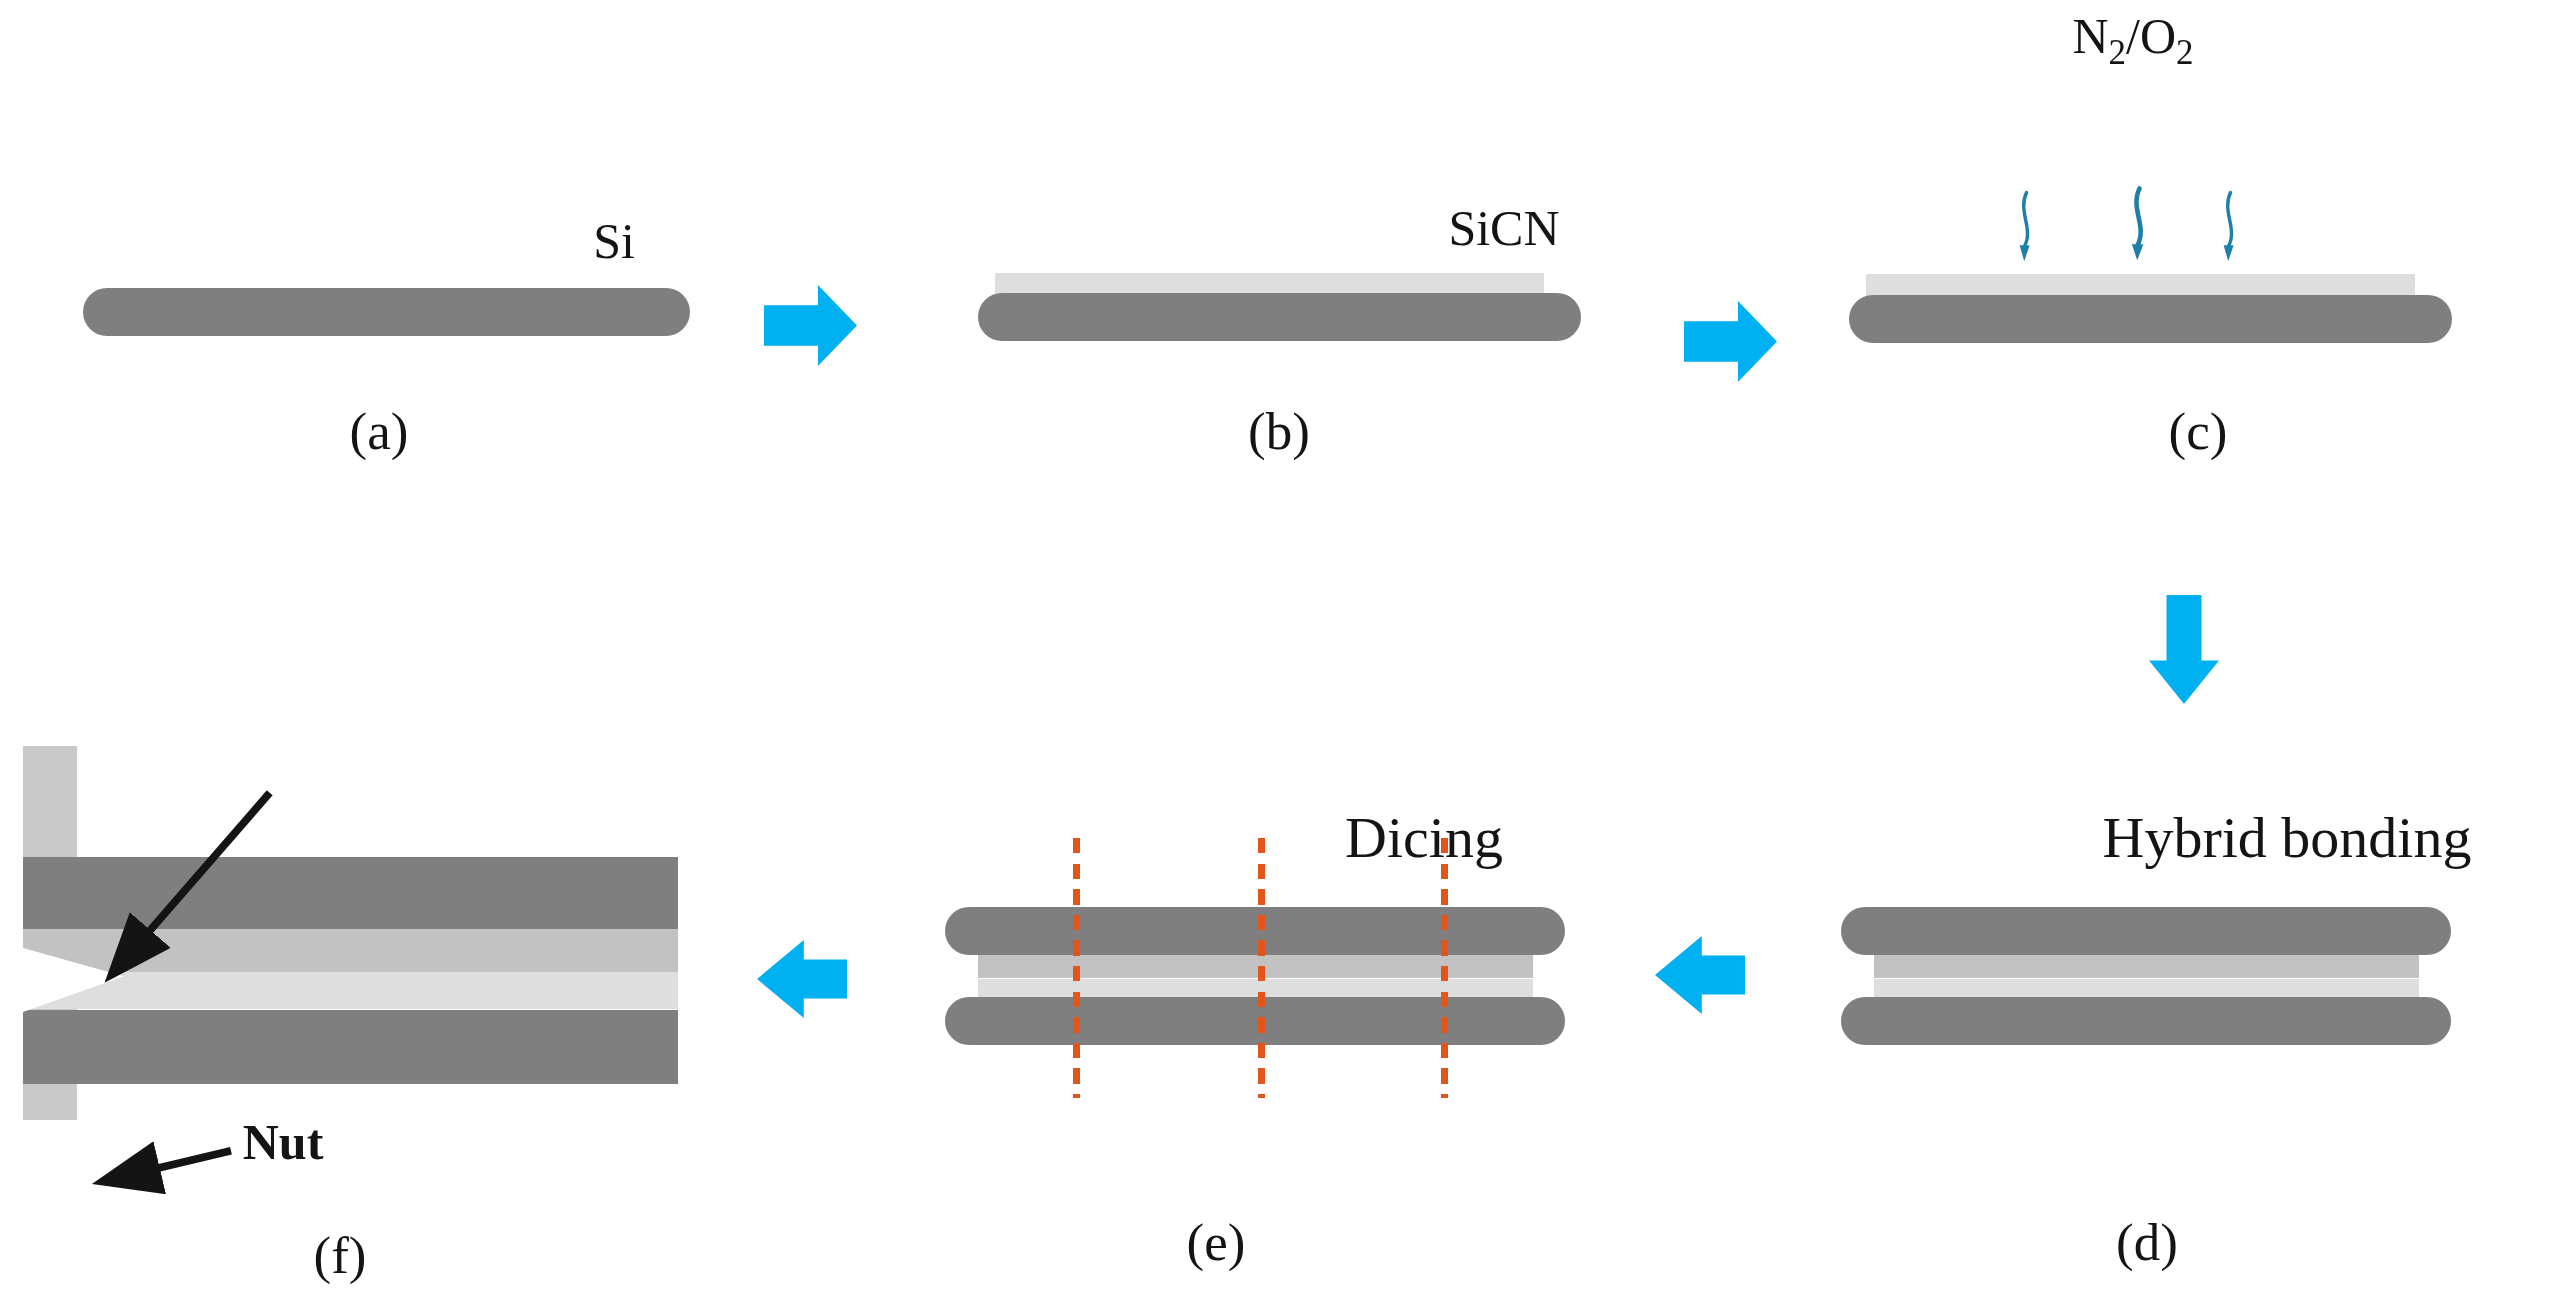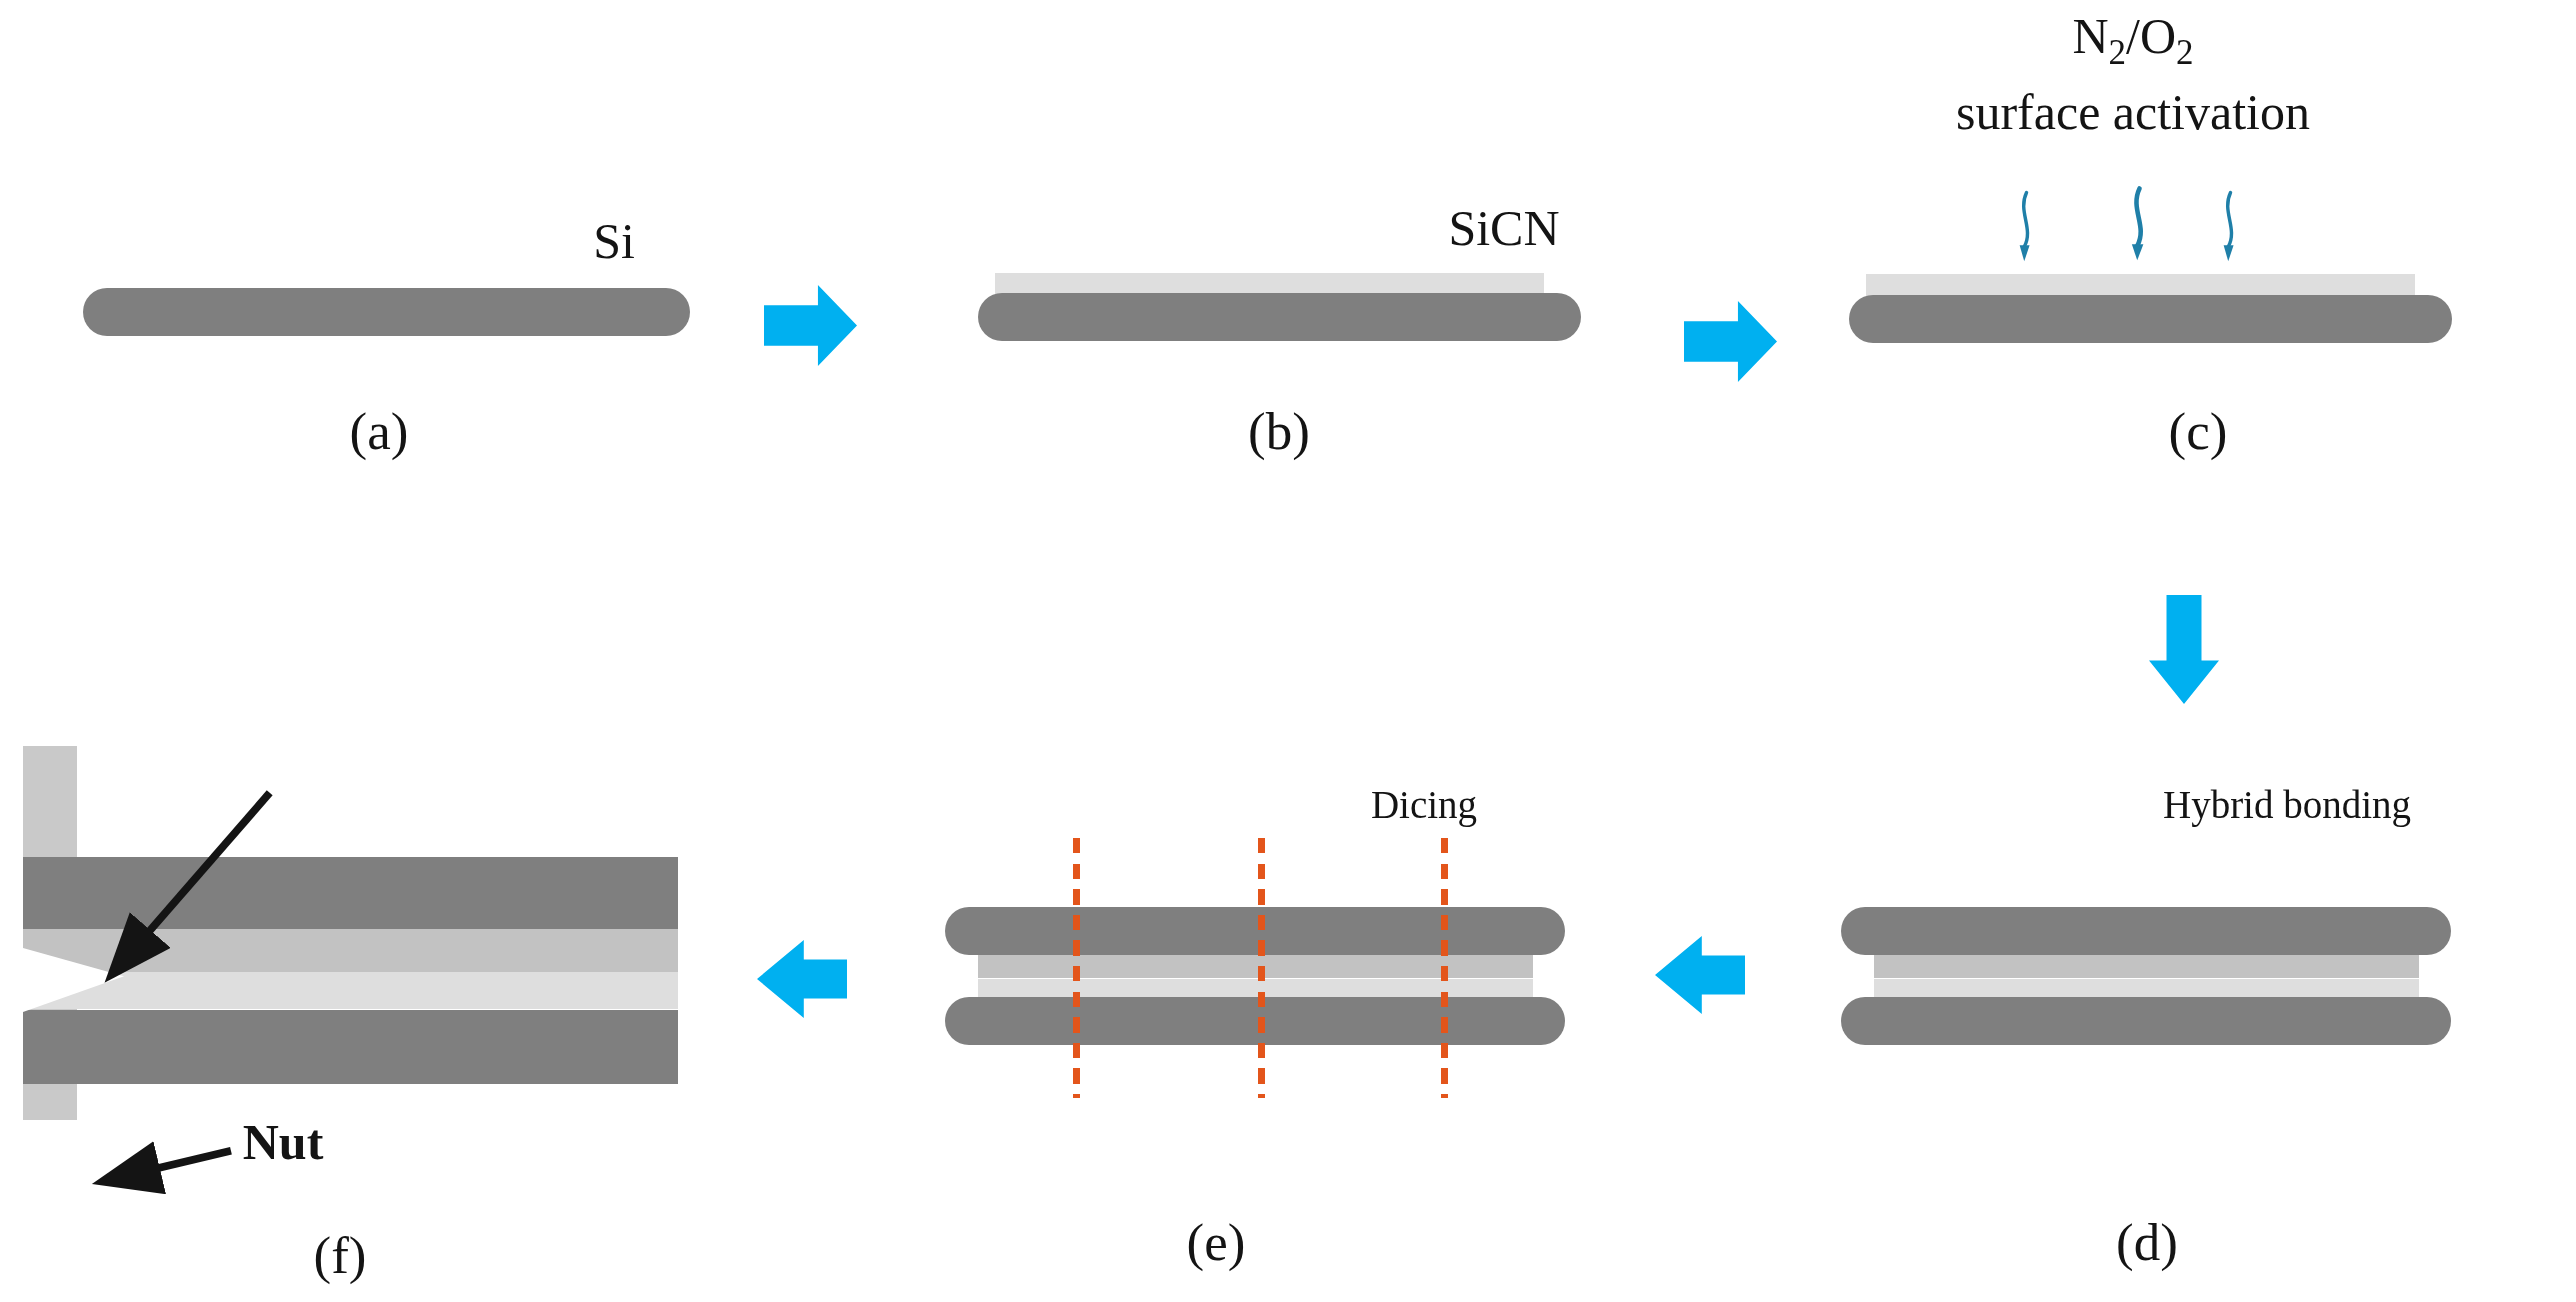--- a/index.html
+++ b/index.html
@@ -5,21 +5,21 @@
   html,body{margin:0;padding:0;background:#fff;}
   #canvas{
     position:relative;width:2576px;height:1302px;background:var(--c-bg,#fff);
     font-family:"Liberation Serif","DejaVu Serif",serif;color:var(--c-ink,#111);
     overflow:hidden;
   }
   .abs{position:absolute;}
   .ctr{transform:translateX(-50%);white-space:nowrap;}
   .lbl{font-size:53px;line-height:1;}
   .mat-lbl{font-size:50px;line-height:1;}
-  .step-lbl{font-size:39px;line-height:1;}
+  .step-lbl{font-size:58px;line-height:1;margin-top:24px;}
 
   
   .si-bar{background:var(--c-si,#7f7f7f);border-radius:25px;}
   .sicn-thin{background:var(--c-sicn_light,#dedede);}
   .band-mid{background:var(--c-sicn_mid,#c2c2c2);}
   .band-light{background:var(--c-sicn_light,#dedede);}
   .flat{background:var(--c-si,#7f7f7f);}
   .nut-bar{background:var(--c-nut,#c9c9c9);}
 
   
@@ -60,21 +60,20 @@
     <div class="abs si-bar" style="left:87px;top:293px;width:603px;height:48px;"></div>
     <div class="abs lbl ctr" style="left:388px;top:405px;">(b)</div>
   </div>
 
   <div class="abs arrow-right" style="left:1684px;top:301px;"></div>
 
   <div class="abs" style="left:1783px;top:0;width:793px;height:504px;">
     <div class="abs mat-lbl ctr" style="left:350px;top:11px;">
       <span>N</span><sub>2</sub><span>/O</span><sub>2</sub>
     </div>
-    <div class="abs mat-lbl ctr" style="left:350px;top:87px;">surface activation</div>
 
     <svg class="abs" style="left:229px;top:188px;" width="26" height="87" viewBox="0 0 34 112">
       <path d="M19 5 C7 30 29 52 16 76" fill="none" stroke="var(--c-plasma,#1f7fa8)" stroke-width="4.5" stroke-linecap="round"></path>
       <polygon points="10,74 23,74 16,95" fill="var(--c-plasma,#1f7fa8)"></polygon>
     </svg>
     <svg class="abs" style="left:342px;top:184px;" width="26" height="90" viewBox="0 0 34 116">
       <path d="M19 5 C6 32 30 54 16 80" fill="none" stroke="var(--c-plasma,#1f7fa8)" stroke-width="6" stroke-linecap="round"></path>
       <polygon points="9,78 24,78 16,99" fill="var(--c-plasma,#1f7fa8)"></polygon>
     </svg>
     <svg class="abs" style="left:433px;top:188px;" width="26" height="87" viewBox="0 0 34 112">

